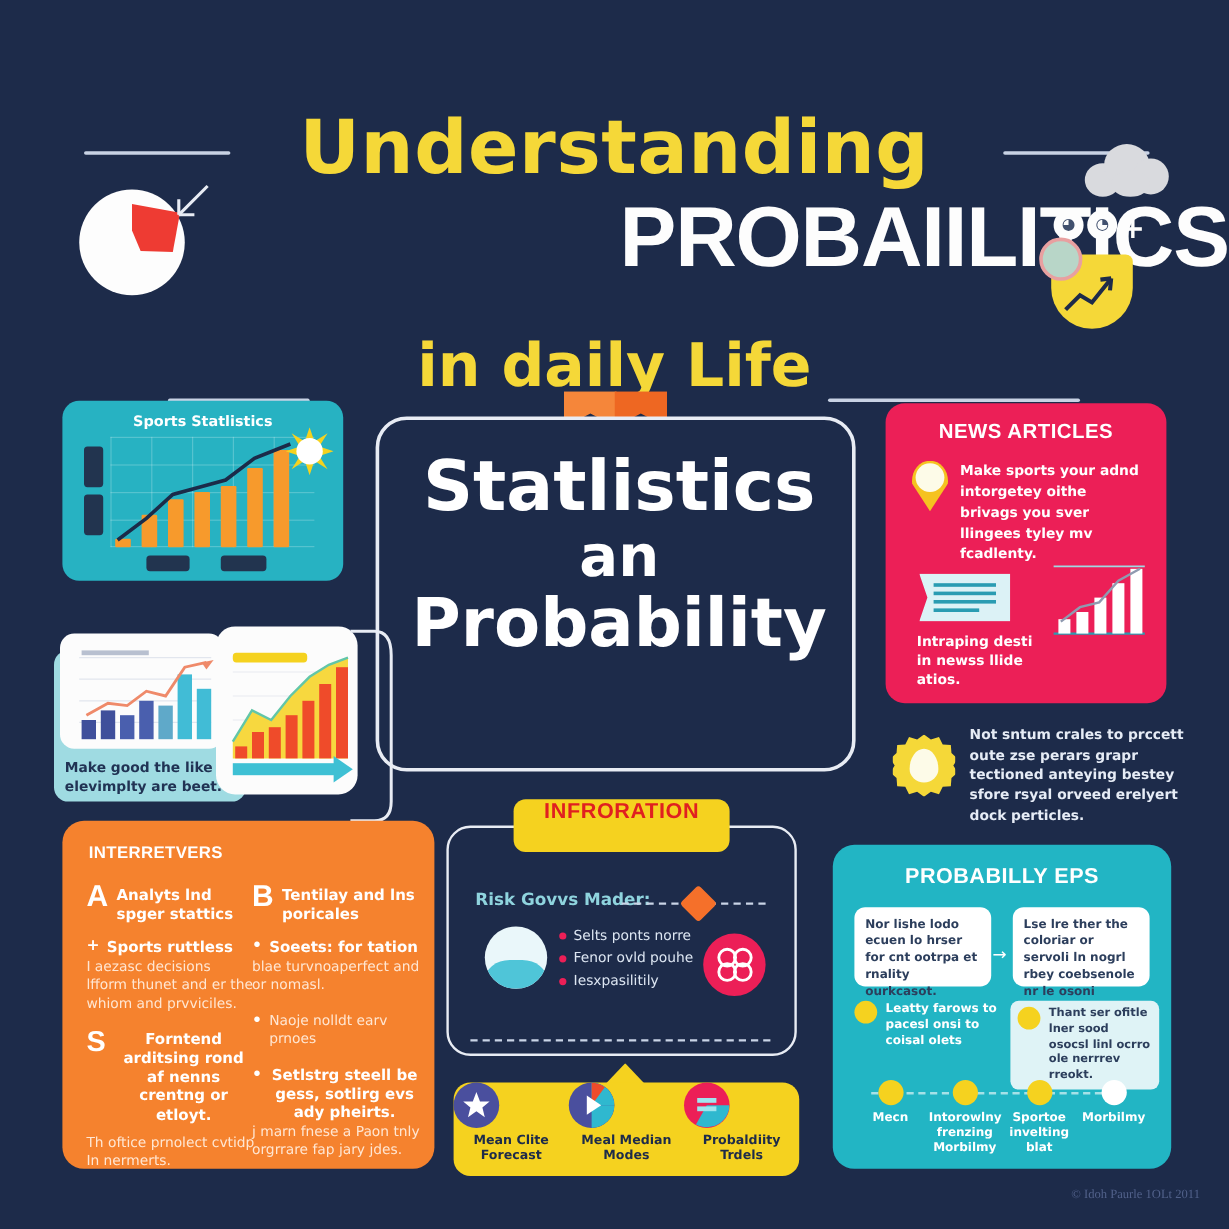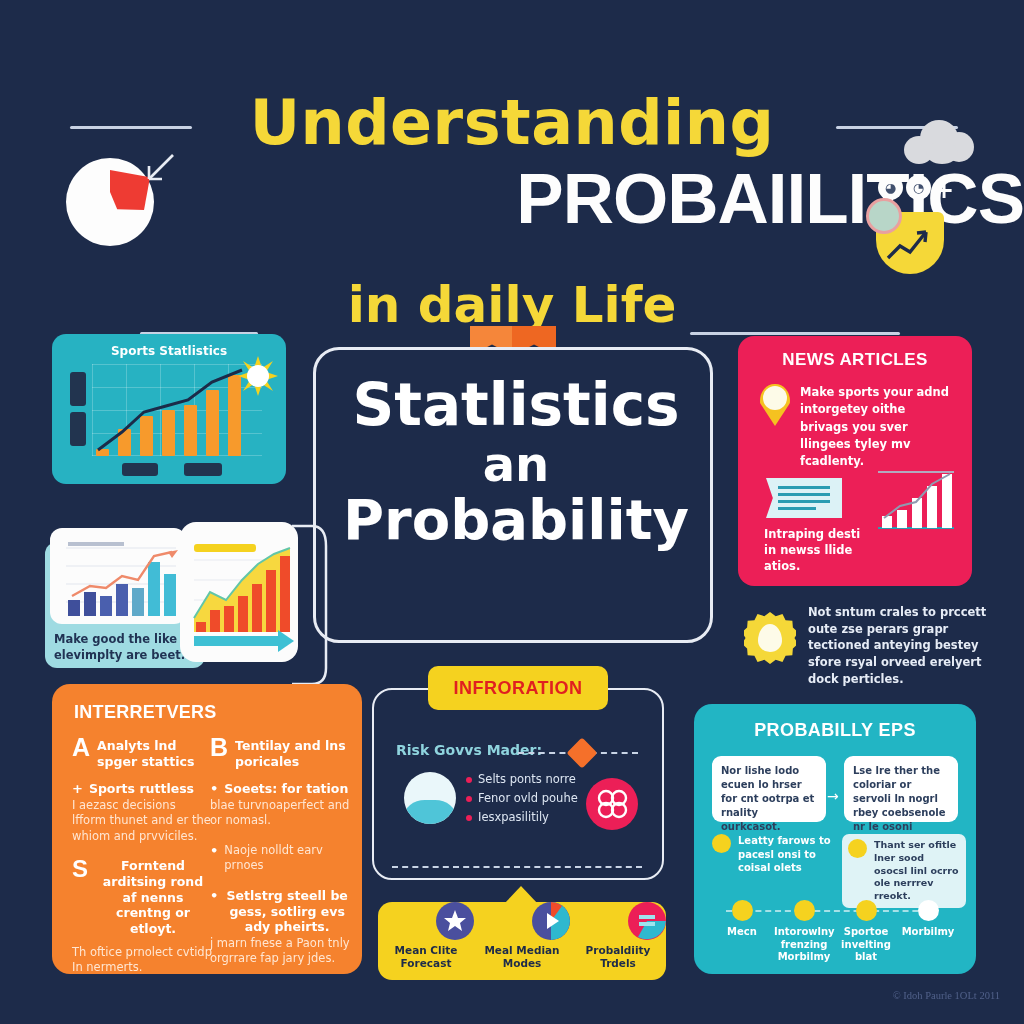--- a/index.html
+++ b/index.html
@@ -129,21 +129,21 @@
           clip-path: polygon(50% 0,61% 8%,74% 4%,80% 16%,93% 17%,94% 30%,104% 39%,97% 50%,104% 61%,94% 70%,93% 83%,80% 84%,74% 96%,61% 92%,50% 100%,39% 92%,26% 96%,20% 84%,7% 83%,6% 70%,-4% 61%,3% 50%,-4% 39%,6% 30%,7% 17%,20% 16%,26% 4%,39% 8%); }
   .gear-in { position: absolute; left: 20px; top: 24px; width: 24px; height: 28px;
              background: #fdfbe8; border-radius: 50% 50% 50% 50% / 60% 60% 40% 40%; }
   .gear-txt { position: absolute; left: 70px; top: 4px; width: 180px; color: #e6ecf6;
               font-size: 11.5px; line-height: 1.45; font-weight: bold;
               font-family: "DejaVu Sans", sans-serif; }
 
   
   .orange-panel { position: absolute; left: 52px; top: 684px; width: 310px; height: 290px;
                   background: #f5822e; border-radius: 18px; }
-  .op-title { position: absolute; left: 22px; top: 18px; color: #ffffff; font-size: 18px;
+  .op-title { position: absolute; left: 22px; top: 18px; color: #ffffff; font-size: 14px;
               font-weight: bold; font-family: "Liberation Sans", sans-serif; letter-spacing: .3px; }
   .op-col { position: absolute; top: 52px; width: 140px; }
   .op-col-l { left: 20px; }
   .op-col-r { left: 158px; }
   .op-head { display: flex; align-items: flex-start; gap: 7px; margin-bottom: 12px; }
   .op-letter { font-size: 25px; font-weight: bold; color: #ffffff; line-height: .95;
                font-family: "Liberation Sans", sans-serif; }
   .op-head-t { font-size: 12.5px; font-weight: bold; color: #ffffff; line-height: 1.25;
                font-family: "DejaVu Sans", sans-serif; padding-top: 2px; }
   .op-item { margin-bottom: 14px; }
@@ -152,21 +152,21 @@
   .op-lead { font-size: 12.5px; font-weight: bold; color: #ffffff; line-height: 1.25;
              font-family: "DejaVu Sans", sans-serif; text-align: center; }
   .op-sub { font-size: 11.5px; color: #ffe6d2; line-height: 1.35; margin-top: 1px;
             font-family: "DejaVu Sans", sans-serif; }
 
   
   .info-panel { position: absolute; left: 372px; top: 688px; width: 292px; height: 192px;
                 border: 2.5px solid #e8ecf4; border-radius: 20px; background: #1d2b4a; }
   .info-pill { position: absolute; left: 428px; top: 666px; width: 180px; height: 44px;
                background: #f5d21f; border-radius: 10px; display: flex;
-               align-items: center; justify-content: center; }
+               align-items: flex-start; justify-content: center; }
   .info-pill span { color: #e02020; font-size: 18px; font-weight: bold;
                     font-family: "Liberation Sans", sans-serif; letter-spacing: .5px; }
   .info-sub { position: absolute; left: 396px; top: 742px; color: #8fd4de; font-size: 14px;
               font-weight: bold; font-family: "DejaVu Sans", sans-serif; }
   .dash-line { position: absolute; height: 0; border-top: 2.5px dashed #c9d4e6; }
   .dl-1 { left: 518px; top: 752px; width: 120px; }
   .dl-2 { left: 392px; top: 866px; width: 250px; }
   .diamond { position: absolute; left: 571px; top: 742px; width: 22px; height: 22px;
              background: #f5702a; transform: rotate(45deg); border-radius: 3px; }
   .ip-globe { position: absolute; left: 404px; top: 772px; width: 52px; height: 52px;
@@ -179,21 +179,21 @@
   .ip-li span { color: #dde6f2; font-size: 11.5px; line-height: 1.3;
                 font-family: "DejaVu Sans", sans-serif; }
   .ip-pink { position: absolute; left: 586px; top: 778px; width: 52px; height: 52px;
              border-radius: 50%; background: #ec1f57; }
 
   
   .ybar { position: absolute; left: 378px; top: 902px; width: 288px; height: 78px;
           background: #f5d21f; border-radius: 14px; display: flex; }
   .ybar-notch { position: absolute; left: 504px; top: 886px; width: 34px; height: 18px;
                 background: #f5d21f; clip-path: polygon(50% 0, 100% 100%, 0 100%); }
-  .ycell { flex: 1; display: flex; flex-direction: column; align-items: flex-end; padding-top: 0; }
+  .ycell { flex: 1; display: flex; flex-direction: column; align-items: flex-start; padding-top: 0; }
   .ycirc { width: 38px; height: 38px; border-radius: 50%; position: relative; overflow: hidden; }
   .ylab { margin-top: 4px; text-align: center; color: #1d2b4a; font-size: 10.5px;
           font-weight: bold; line-height: 1.25; font-family: "DejaVu Sans", sans-serif; }
 
   
   .teal-panel { position: absolute; left: 694px; top: 704px; width: 282px; height: 270px;
                 background: #22b5c4; border-radius: 18px; }
   .tp-title { position: absolute; left: 0; top: 16px; width: 282px; text-align: center;
               color: #ffffff; font-size: 18px; font-weight: bold;
               font-family: "Liberation Sans", sans-serif; letter-spacing: .4px; }

